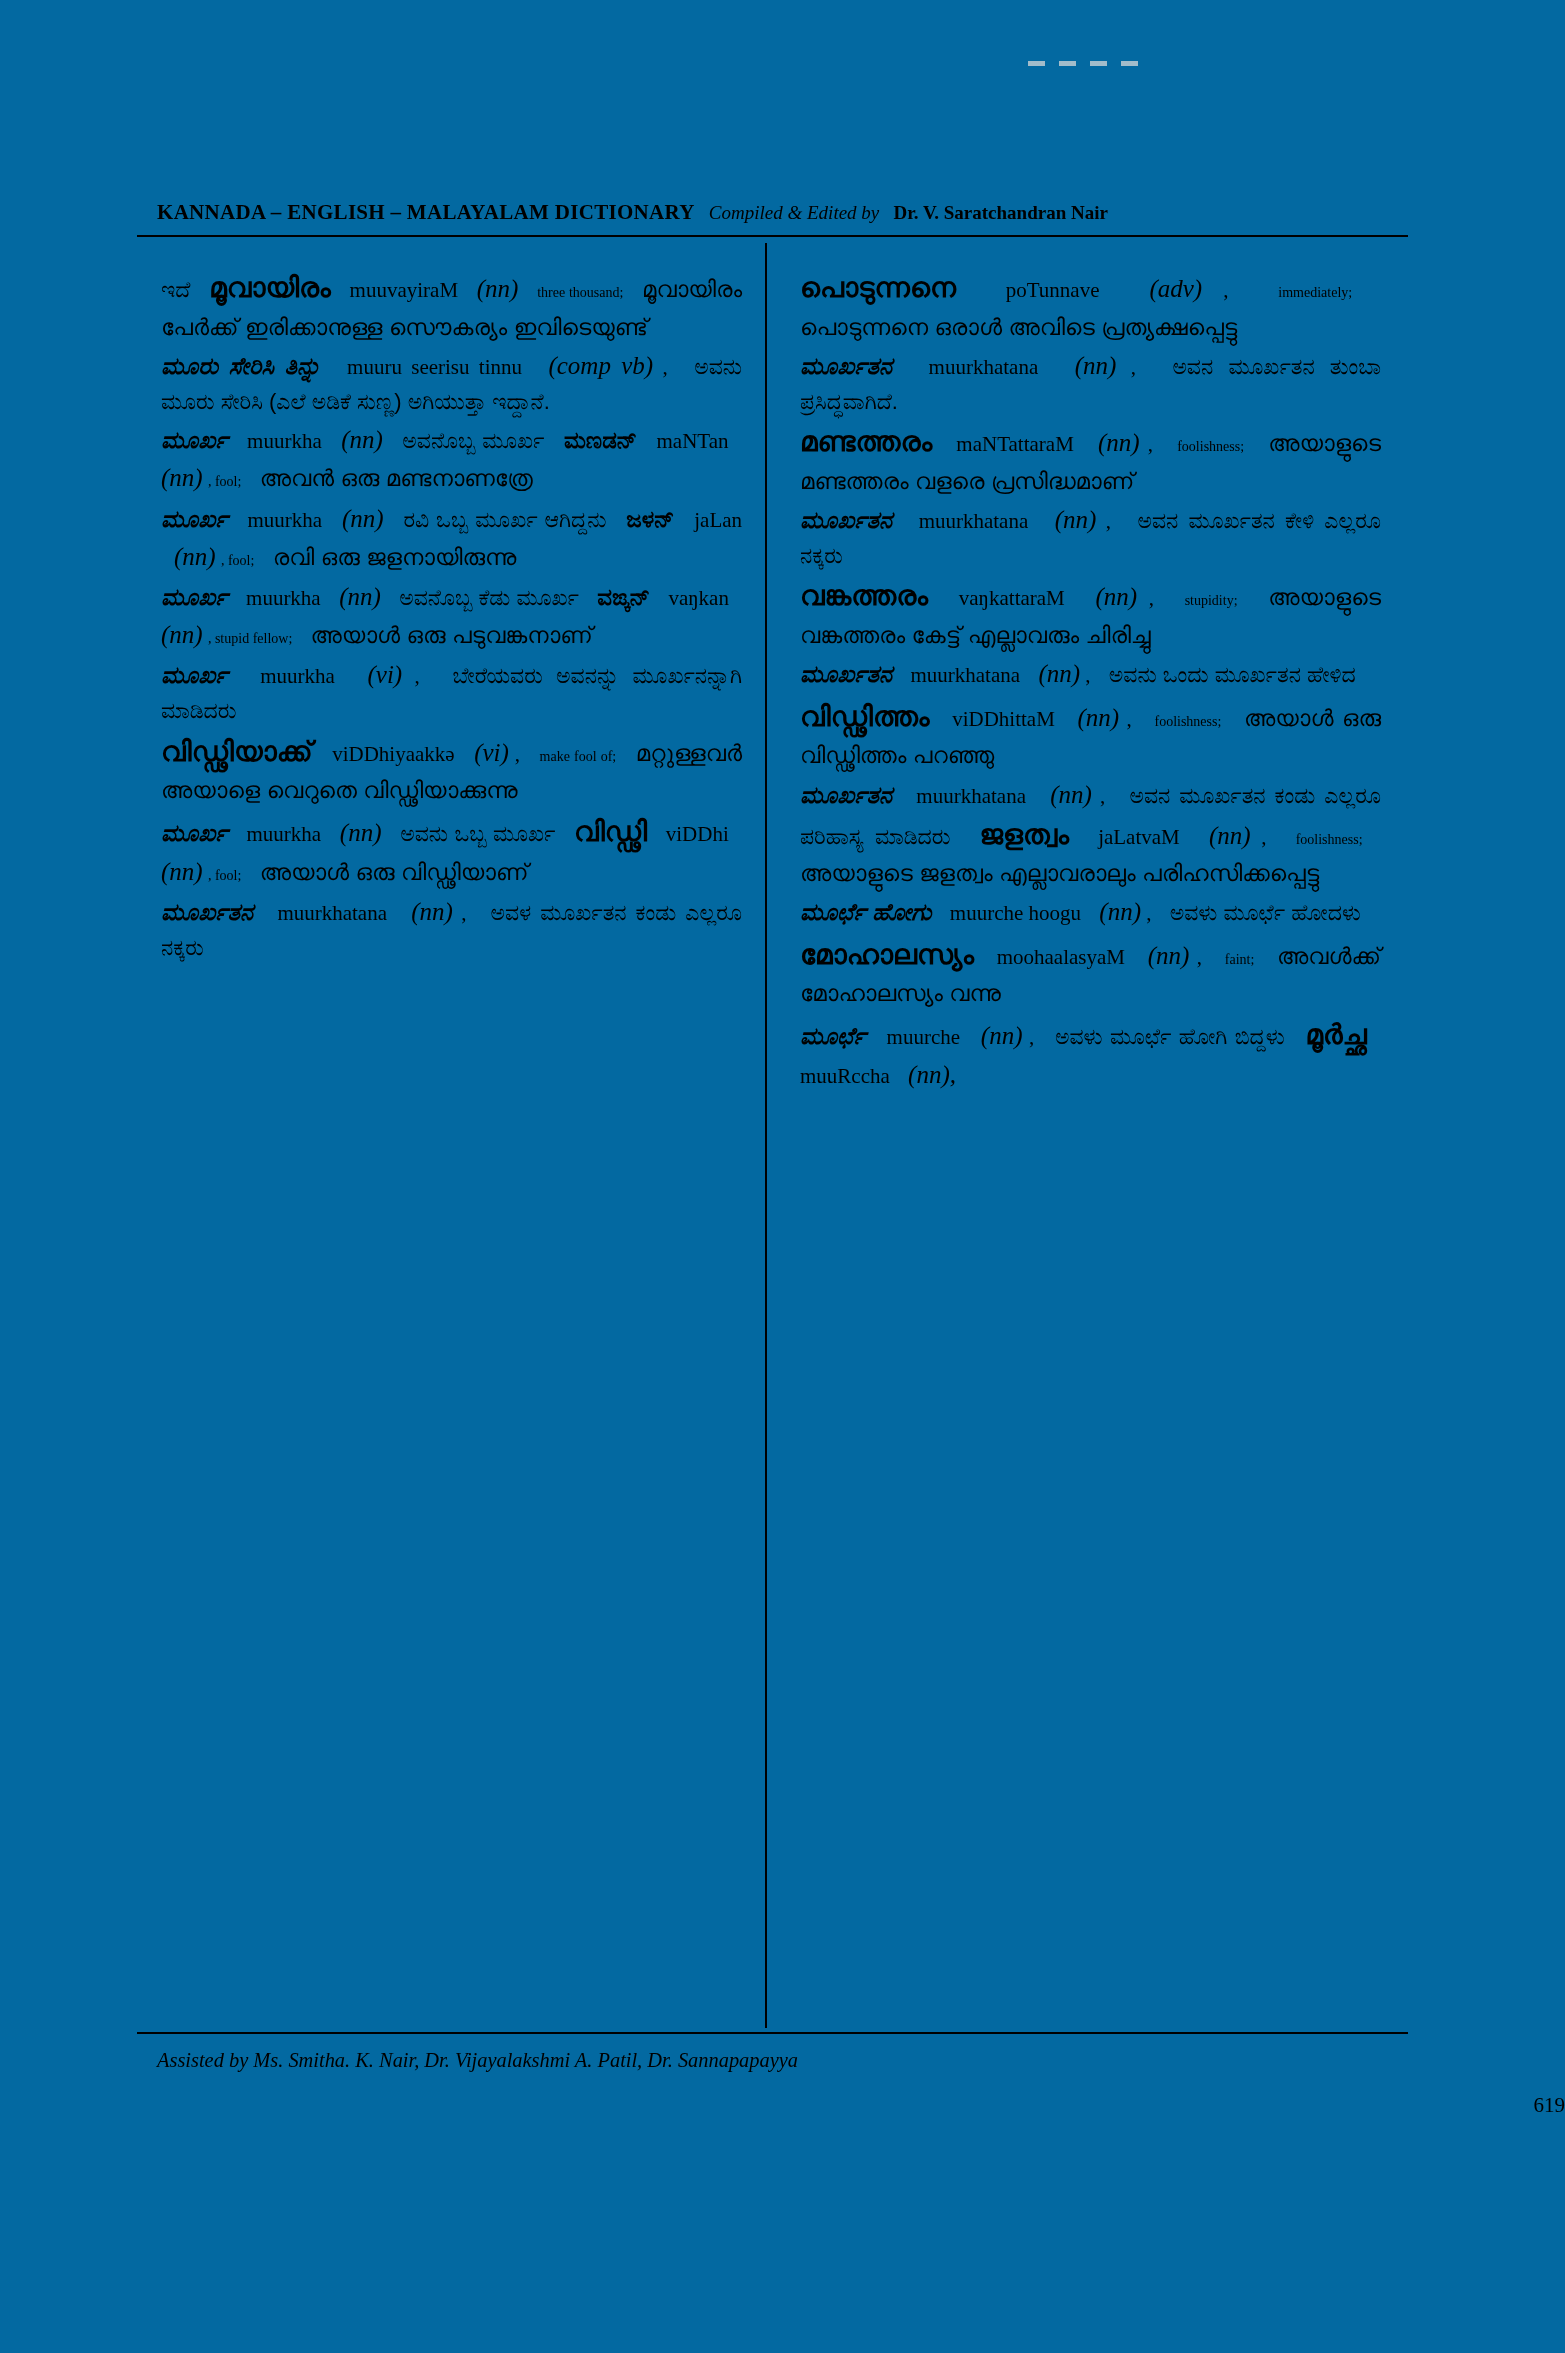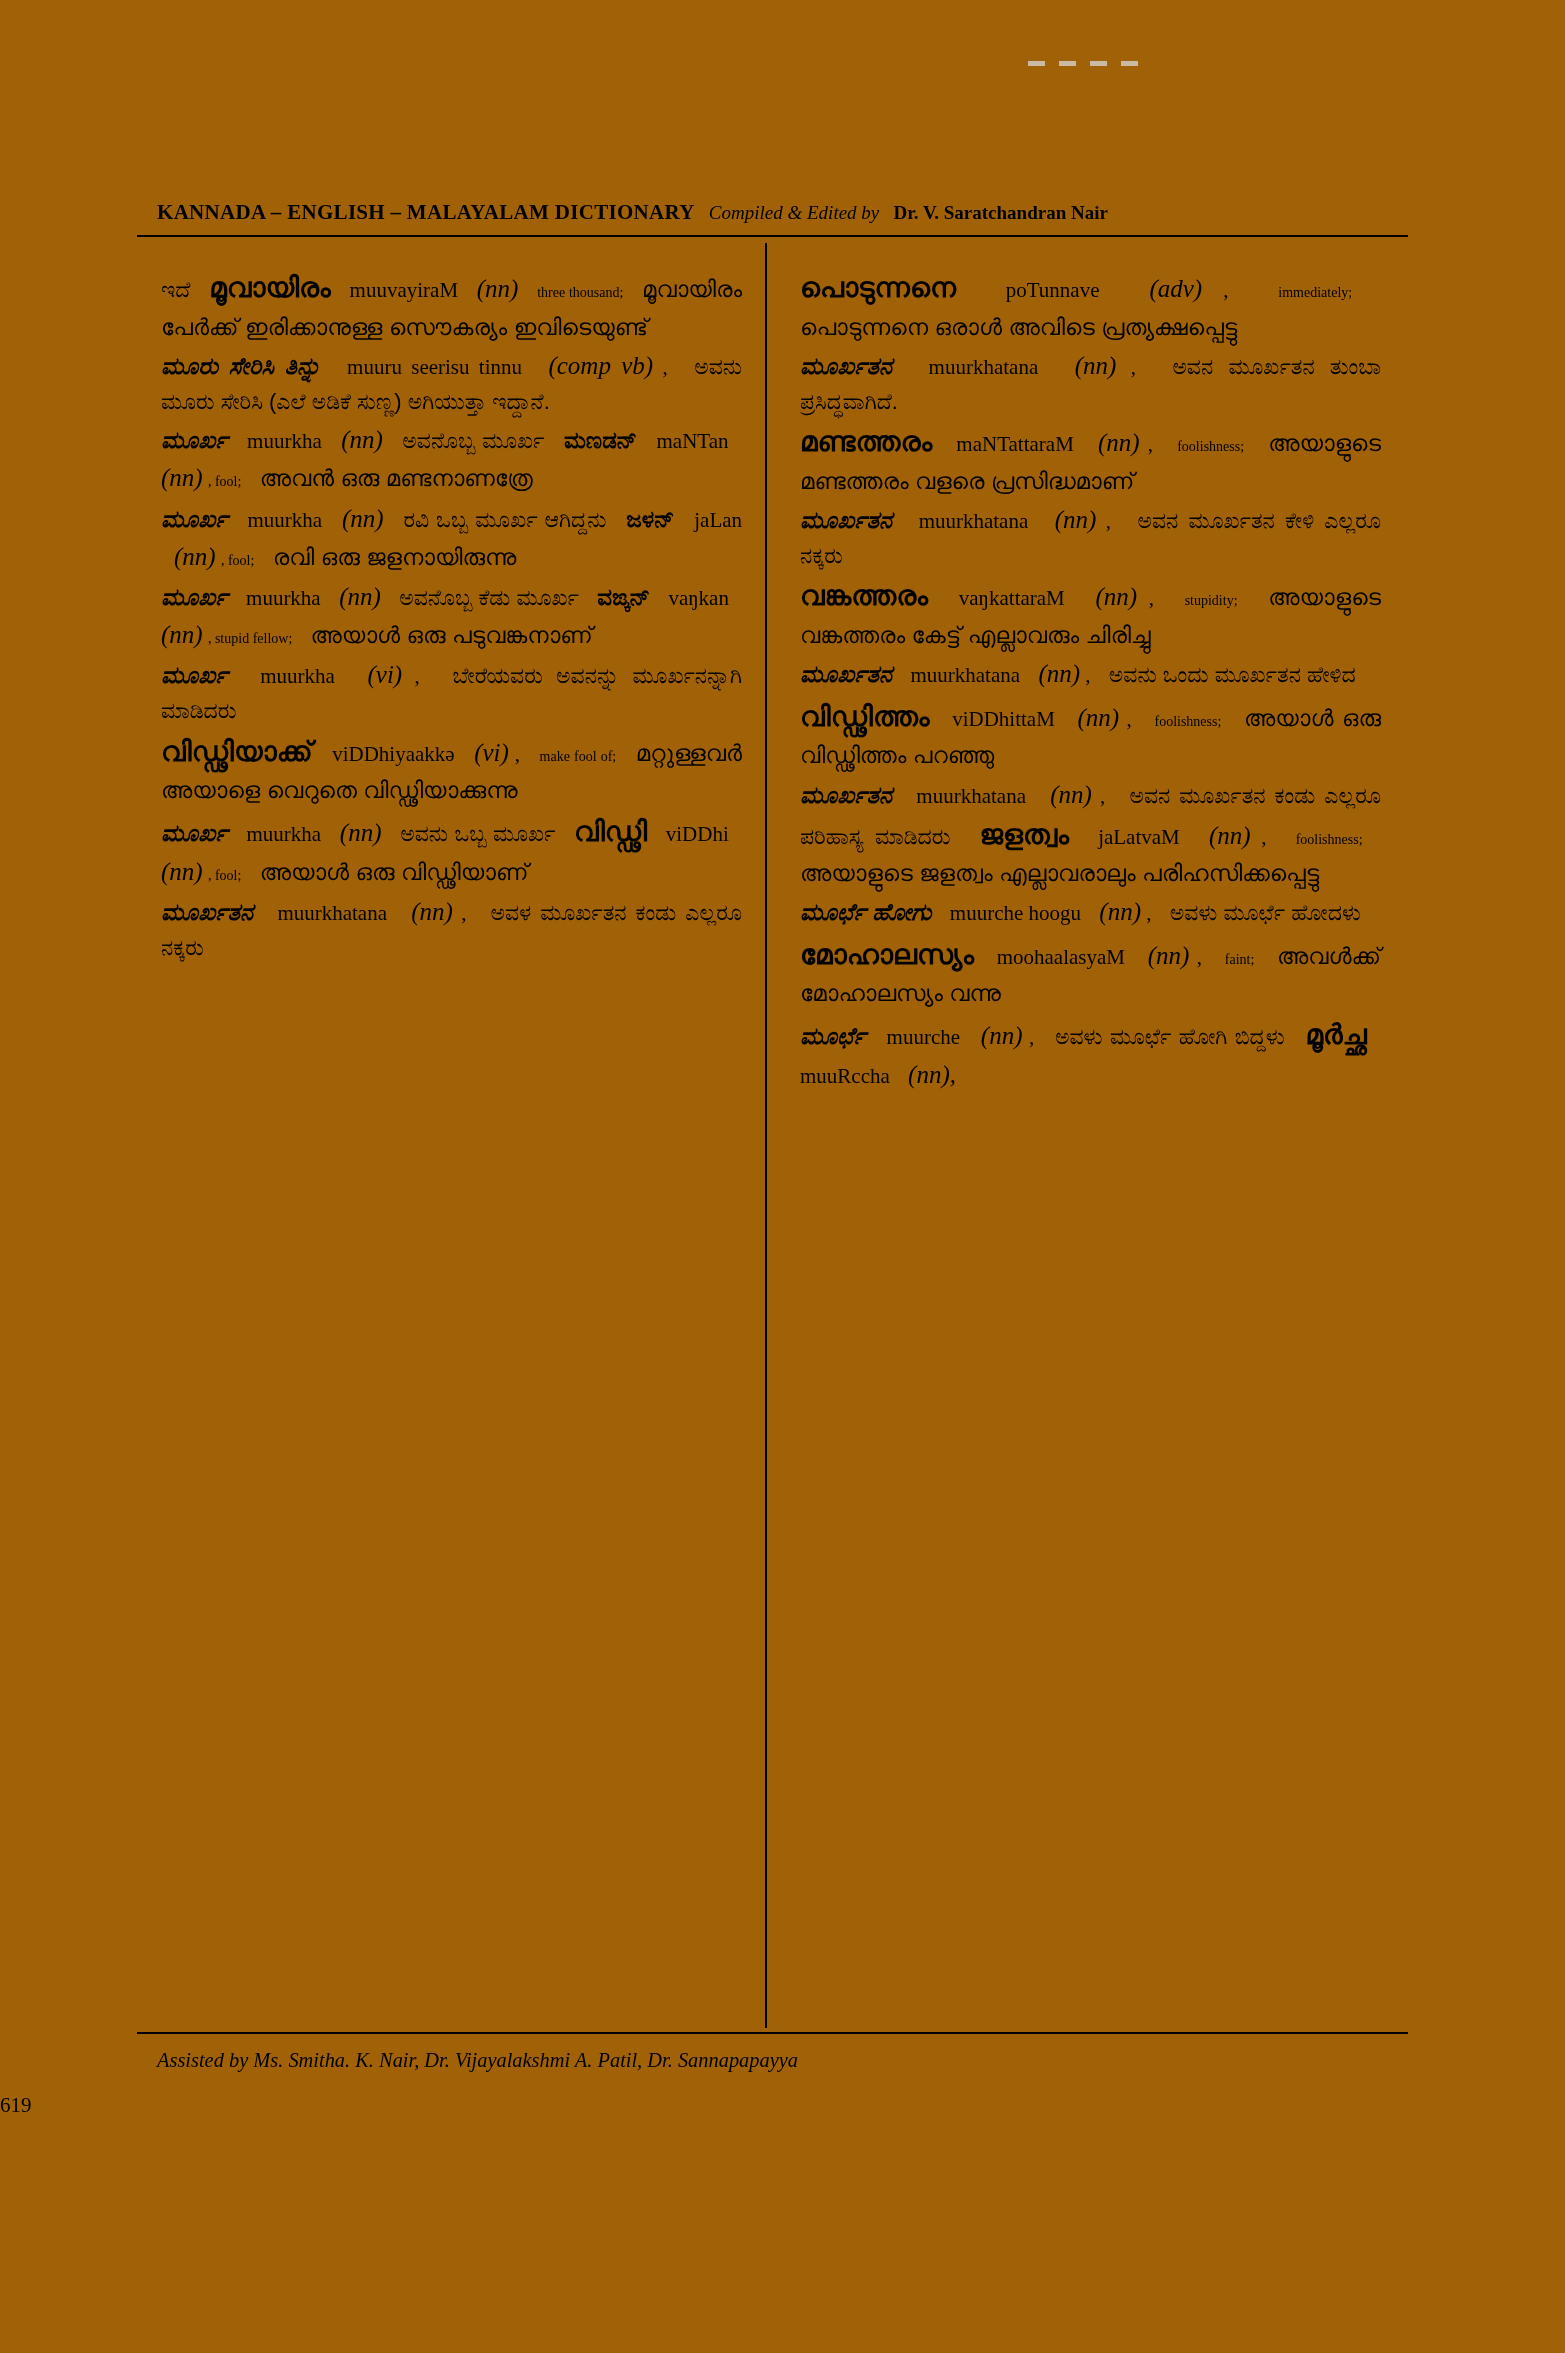--- a/index.html
+++ b/index.html
@@ -13,21 +13,21 @@
     font-family: "Liberation Serif", serif;
     color: #000000;
     position: relative;
     overflow: hidden;
   }
   .page {
     position: absolute;
     left: 0; top: 0;
     width: 1565px;
     height: 2354px;
-    background: #a16207;
+    background: #0369a1;
   }
   
   .scan-artifact {
     position: absolute;
     top: 61px;
     left: 1028px;
     width: 118px;
     height: 4.7px;
     background: repeating-linear-gradient(90deg, #d8d8d8 0 17.3px, transparent 17.3px 31px);
     opacity: .75;
@@ -141,21 +141,21 @@
     width: 1255px;
     font-style: italic;
     font-size: 20.4px;
     font-family: "Liberation Serif", serif;
   }
   .page-number {
     position: absolute;
     left: 0;
     top: 2093px;
     width: 1565px;
-    text-align: left;
+    text-align: right;
     font-size: 21px;
     font-family: "Liberation Serif", serif;
   }
   .sp { display: inline-block; width: 7.8px; }
 </style>
 </head>
 <body>
 
 <div class="page">
 

